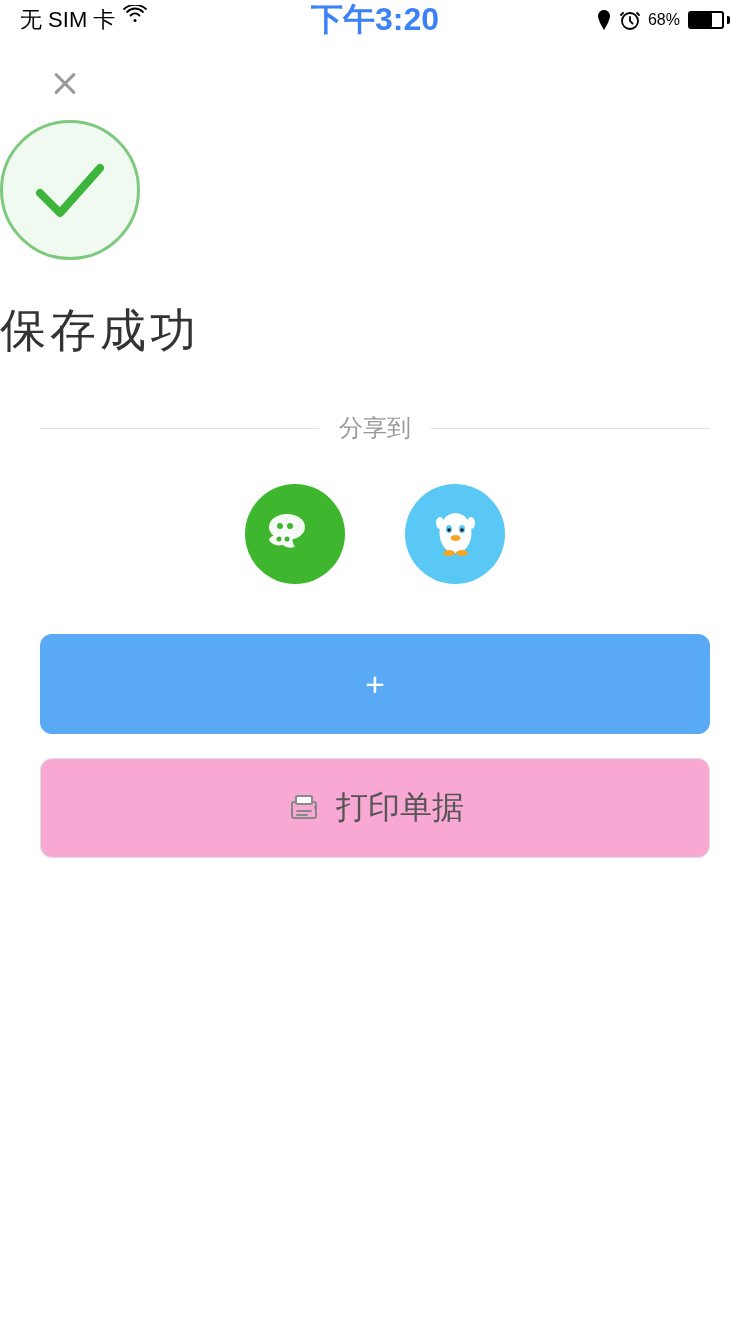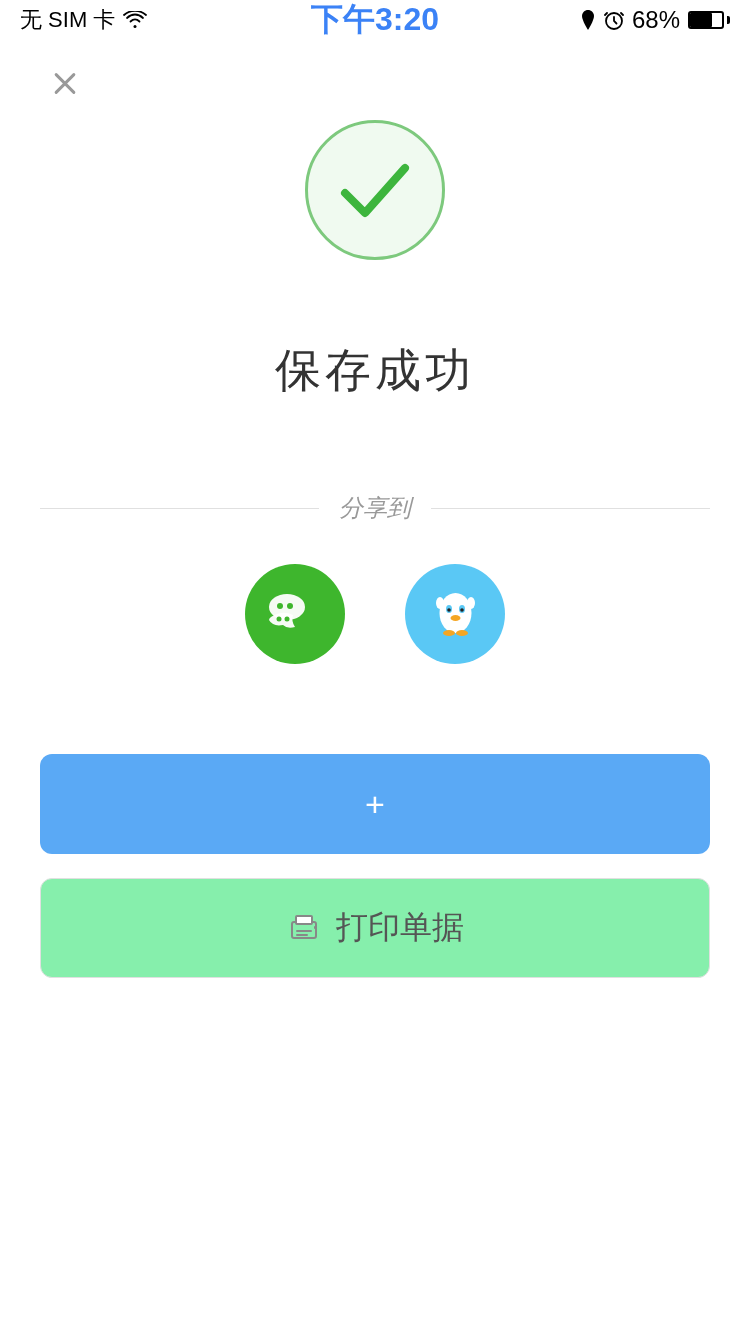--- a/index.html
+++ b/index.html
@@ -24,41 +24,41 @@
       height: 40px;
       display: flex;
       align-items: center;
       justify-content: space-between;
       padding: 0 20px;
       background: #ffffff;
     }
 
     .status-left {
       display: flex;
-      align-items: center;
+      align-items: flex-start;
       gap: 8px;
       font-size: 22px;
       font-weight: 500;
       color: #000;
     }
 
     .status-center {
       font-size: 32px;
       font-weight: 700;
       color: #3b82f6;
       position: absolute;
       left: 50%;
       transform: translateX(-50%);
     }
 
     .status-right {
       display: flex;
       align-items: center;
       gap: 8px;
-      font-size: 24px;
+      font-size: 16px;
       color: #000;
     }
 
     .wifi-icon {
       width: 24px;
       height: 18px;
       display: inline-block;
     }
 
     .battery-icon {
@@ -120,23 +120,21 @@
     }
 
     .close-btn::after {
       transform: rotate(-45deg);
     }
 
     
     .main-content {
       display: flex;
       flex-direction: column;
-      align-items: center;
       padding-top: 80px;
-      gap: 40px;
     }
 
     
     .success-circle {
       width: 140px;
       height: 140px;
       border-radius: 50%;
       background: #f0faf0;
       border: 3px solid #7dc97d;
       display: flex;
@@ -152,21 +150,20 @@
       color: #333;
       margin-bottom: 50px;
       letter-spacing: 4px;
     }
 
     
     .share-section {
       width: 100%;
       padding: 0 40px;
       margin-bottom: 50px;
-      font-style: italic;
     }
 
     .share-divider {
       display: flex;
       align-items: center;
       gap: 20px;
       margin-bottom: 40px;
     }
 
     .divider-line {
@@ -227,21 +224,21 @@
       align-items: center;
       justify-content: center;
       gap: 14px;
       cursor: pointer;
       font-family: inherit;
     }
 
     .btn-secondary {
       width: 100%;
       height: 100px;
-      background: #86efac;
+      background: #f9a8d4;
       border: 1px solid #e0e0e0;
       border-radius: 12px;
       font-size: 32px;
       color: #555;
       display: flex;
       align-items: center;
       justify-content: center;
       gap: 14px;
       cursor: pointer;
       font-family: inherit;

